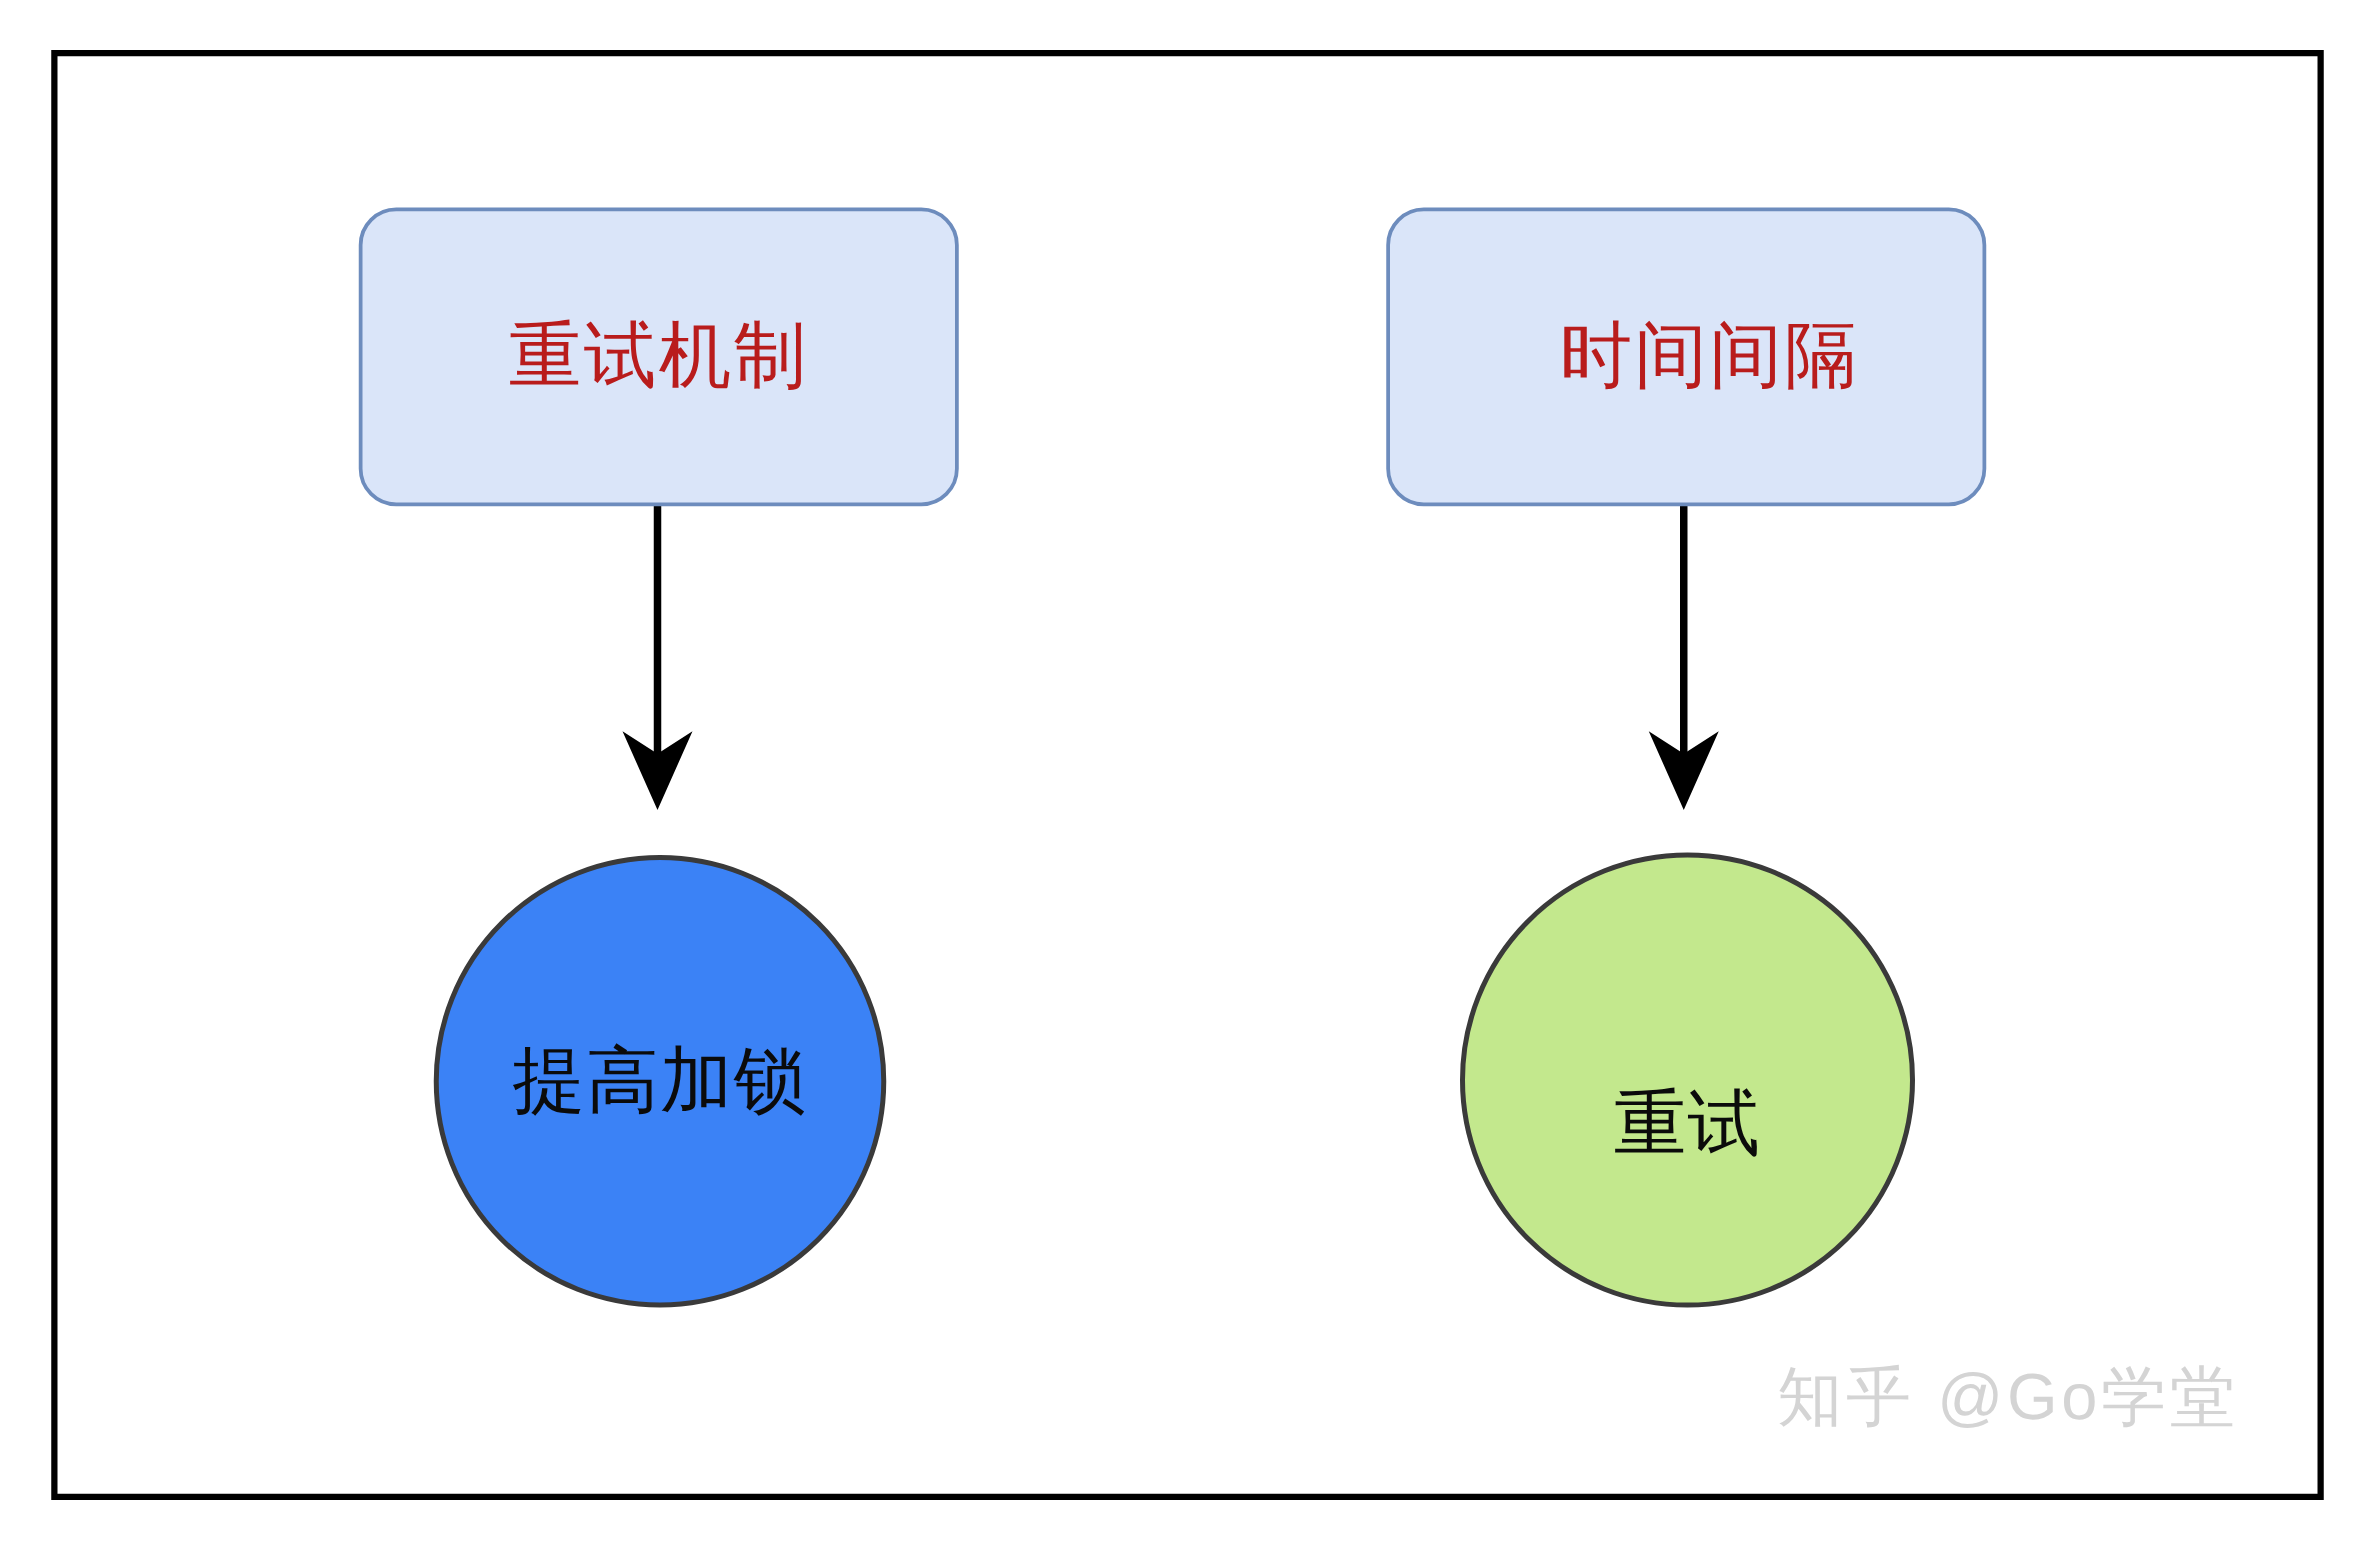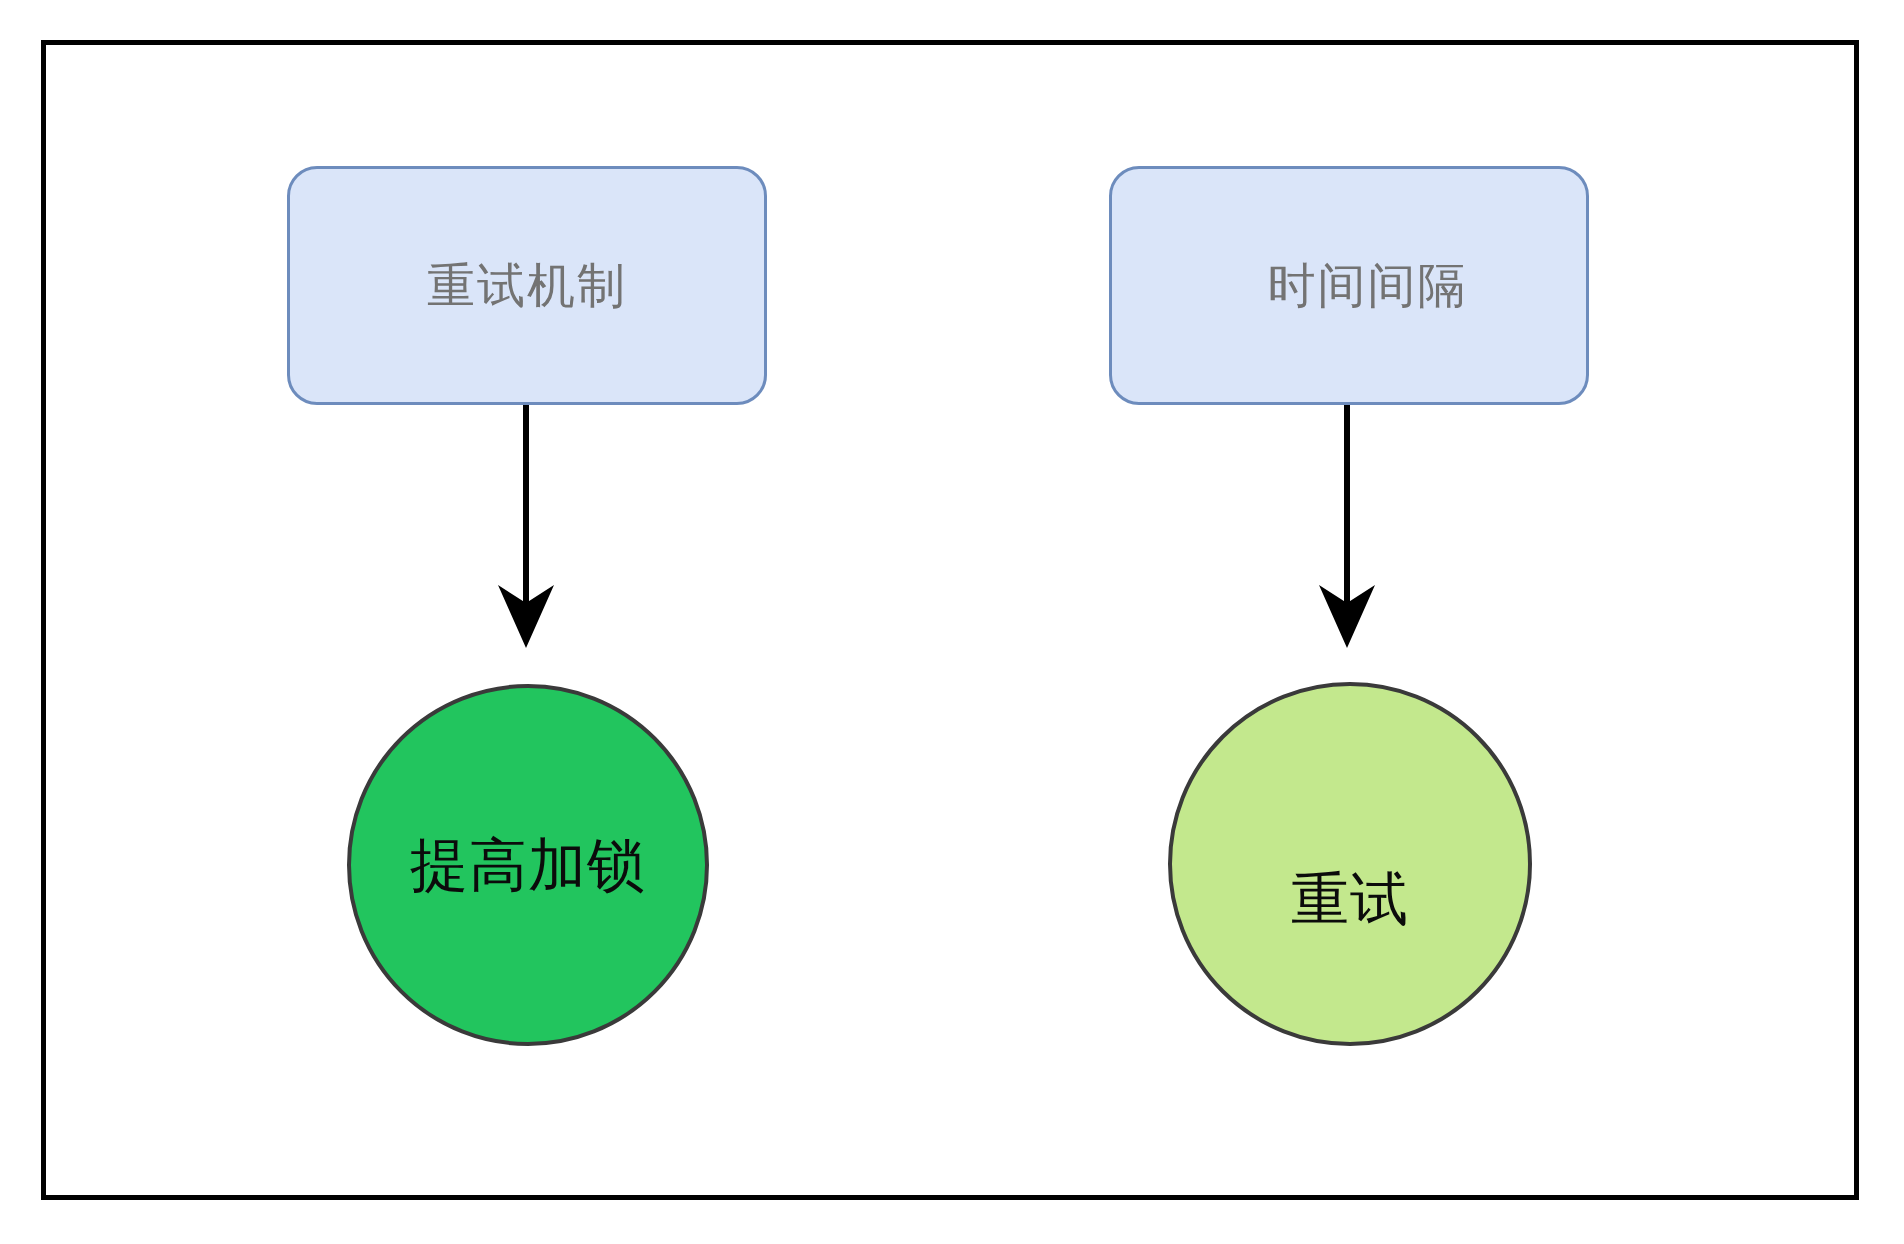--- a/index.html
+++ b/index.html
@@ -31,43 +31,43 @@
     position: absolute;
     box-sizing: border-box;
     background: #dae5f9;
     border: 3px solid #6d8cbd;
     border-radius: 30px;
     display: flex;
     align-items: center;
     justify-content: center;
   }
   .node-box .node-label {
-    font-size: 48px;
-    color: #737373;
+    font-size: 58px;
+    color: #b91c1c;
     letter-spacing: 2px;
     line-height: 1.15;
     white-space: nowrap;
   }
   .node-circle {
     position: absolute;
     box-sizing: border-box;
     border-radius: 50%;
     border: 4px solid #3a3a3a;
     display: flex;
     align-items: center;
     justify-content: center;
     text-align: center;
   }
   .node-circle .node-label {
     font-size: 58px;
     color: #0b0b0b;
     line-height: 1.22;
     letter-spacing: 1px;
   }
-  #circle-improve-stability { background: #22c55e; }
+  #circle-improve-stability { background: #3b82f6; }
   #circle-prevent-retry { background: #c3e88d; }
 
   .edge {
     position: absolute;
     overflow: visible;
   }
   .watermark {
     position: absolute;
     right: 63px;
     bottom: 42px;
@@ -110,15 +110,18 @@
       </span>
     </div>
 
     <div class="node-circle" id="circle-prevent-retry" style="left:1122px; top:637px; width:364px; height:364px;">
       <span class="node-label">
         <br>
         <span>重试</span>
       </span>
     </div>
 
+    <div class="watermark">
+      <span>知乎</span><span class="wm-sep"></span><span>@Go学堂</span>
+    </div>
 
   </div>
 </div>
 
 </body></html>

